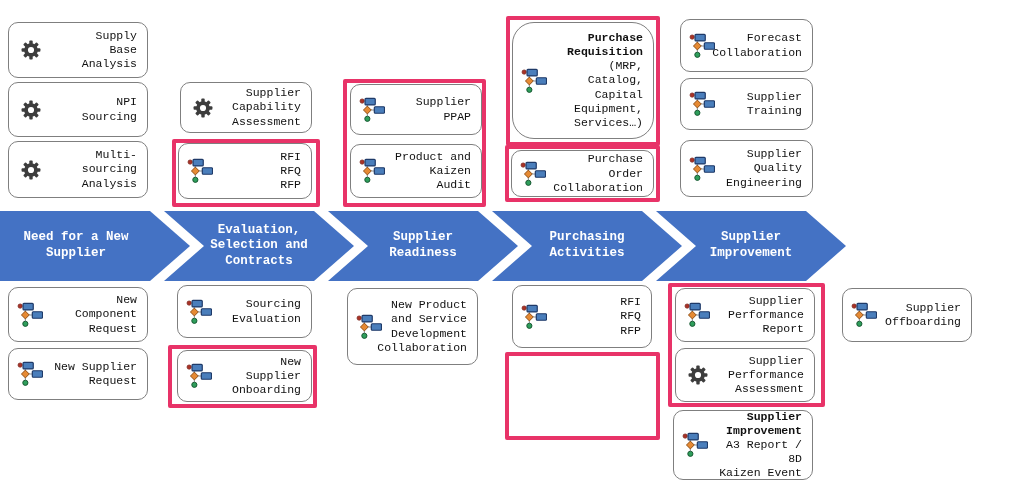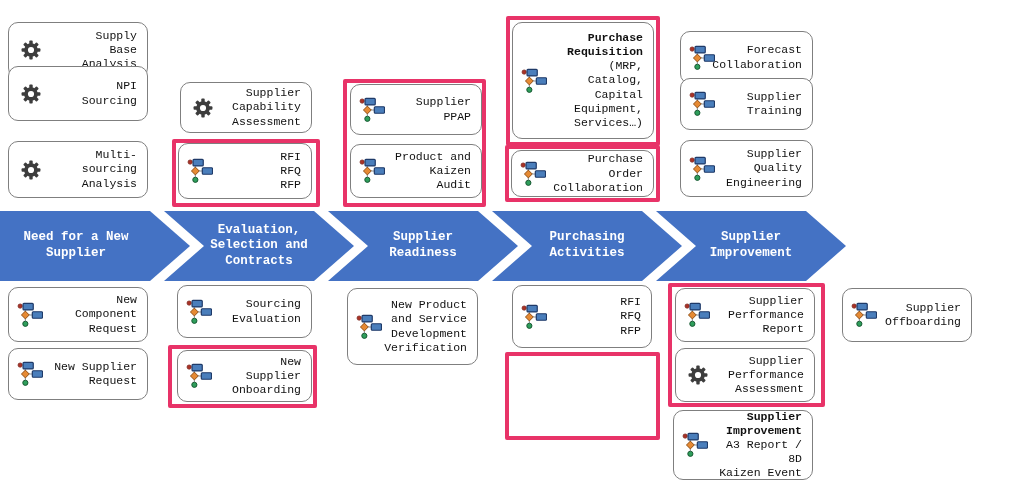--- a/index.html
+++ b/index.html
@@ -18,21 +18,21 @@
     position:absolute;left:8px;top:50%;transform:translateY(-50%);
     width:26px;height:26px;
   }
   .pbox .gear-ic{width:24px;height:24px;left:10px;}
   .lbl{
     white-space:pre-line;text-align:right;color:#111;
     font-size:11.5px;line-height:1.22;
   }
   .lbl .bold{display:block;font-weight:bold;}
   .lbl .reg{display:block;}
-  .pbox.wide{padding-left:14px;}
+  .pbox.wide{padding-left:14px;border-radius:22px;}
   
   .hl{
     position:absolute;box-sizing:border-box;
     border:4px solid #e83368;border-radius:2px;background:transparent;
   }
   
   .chev{
     position:absolute;top:211px;height:70px;width:190px;
     background:#4472c4;
     display:flex;align-items:center;justify-content:center;
@@ -89,21 +89,21 @@
   <div class="hl" style="left:668px;top:283px;width:157px;height:124px"></div>
 
   <div class="pbox" style="left:8px;top:22px;width:140px;height:56px">
     <svg class="ic gear-ic">
         <use href="#g-gear"></use>
       </svg>
     <div class="lbl">Supply
 Base
 Analysis</div>
   </div>
-  <div class="pbox" style="left:8px;top:66px;width:140px;height:55px">
+  <div class="pbox" style="left:8px;top:82px;width:140px;height:55px">
     <svg class="ic gear-ic">
         <use href="#g-gear"></use>
       </svg>
     <div class="lbl">NPI
 Sourcing</div>
   </div>
   <div class="pbox" style="left:8px;top:141px;width:140px;height:57px">
     <svg class="ic gear-ic">
         <use href="#g-gear"></use>
       </svg>
@@ -155,21 +155,21 @@
 Services…)</span></div>
   </div>
   <div class="pbox" style="left:511px;top:150px;width:143px;height:47px">
     <svg class="ic">
         <use href="#g-flow"></use>
       </svg>
     <div class="lbl">Purchase Order
 Collaboration</div>
   </div>
 
-  <div class="pbox" style="left:680px;top:31px;width:133px;height:53px">
+  <div class="pbox" style="left:680px;top:19px;width:133px;height:53px">
     <svg class="ic">
         <use href="#g-flow"></use>
       </svg>
     <div class="lbl">Forecast
 Collaboration</div>
   </div>
   <div class="pbox" style="left:680px;top:78px;width:133px;height:52px">
     <svg class="ic">
         <use href="#g-flow"></use>
       </svg>
@@ -239,21 +239,21 @@
 Onboarding</div>
   </div>
 
   <div class="pbox" style="left:347px;top:288px;width:131px;height:77px">
     <svg class="ic">
         <use href="#g-flow"></use>
       </svg>
     <div class="lbl">New Product
 and Service
 Development
-Verification</div>
+Collaboration</div>
   </div>
 
   <div class="pbox" style="left:512px;top:285px;width:140px;height:63px">
     <svg class="ic">
         <use href="#g-flow"></use>
       </svg>
     <div class="lbl">RFI
 RFQ
 RFP</div>
   </div>

